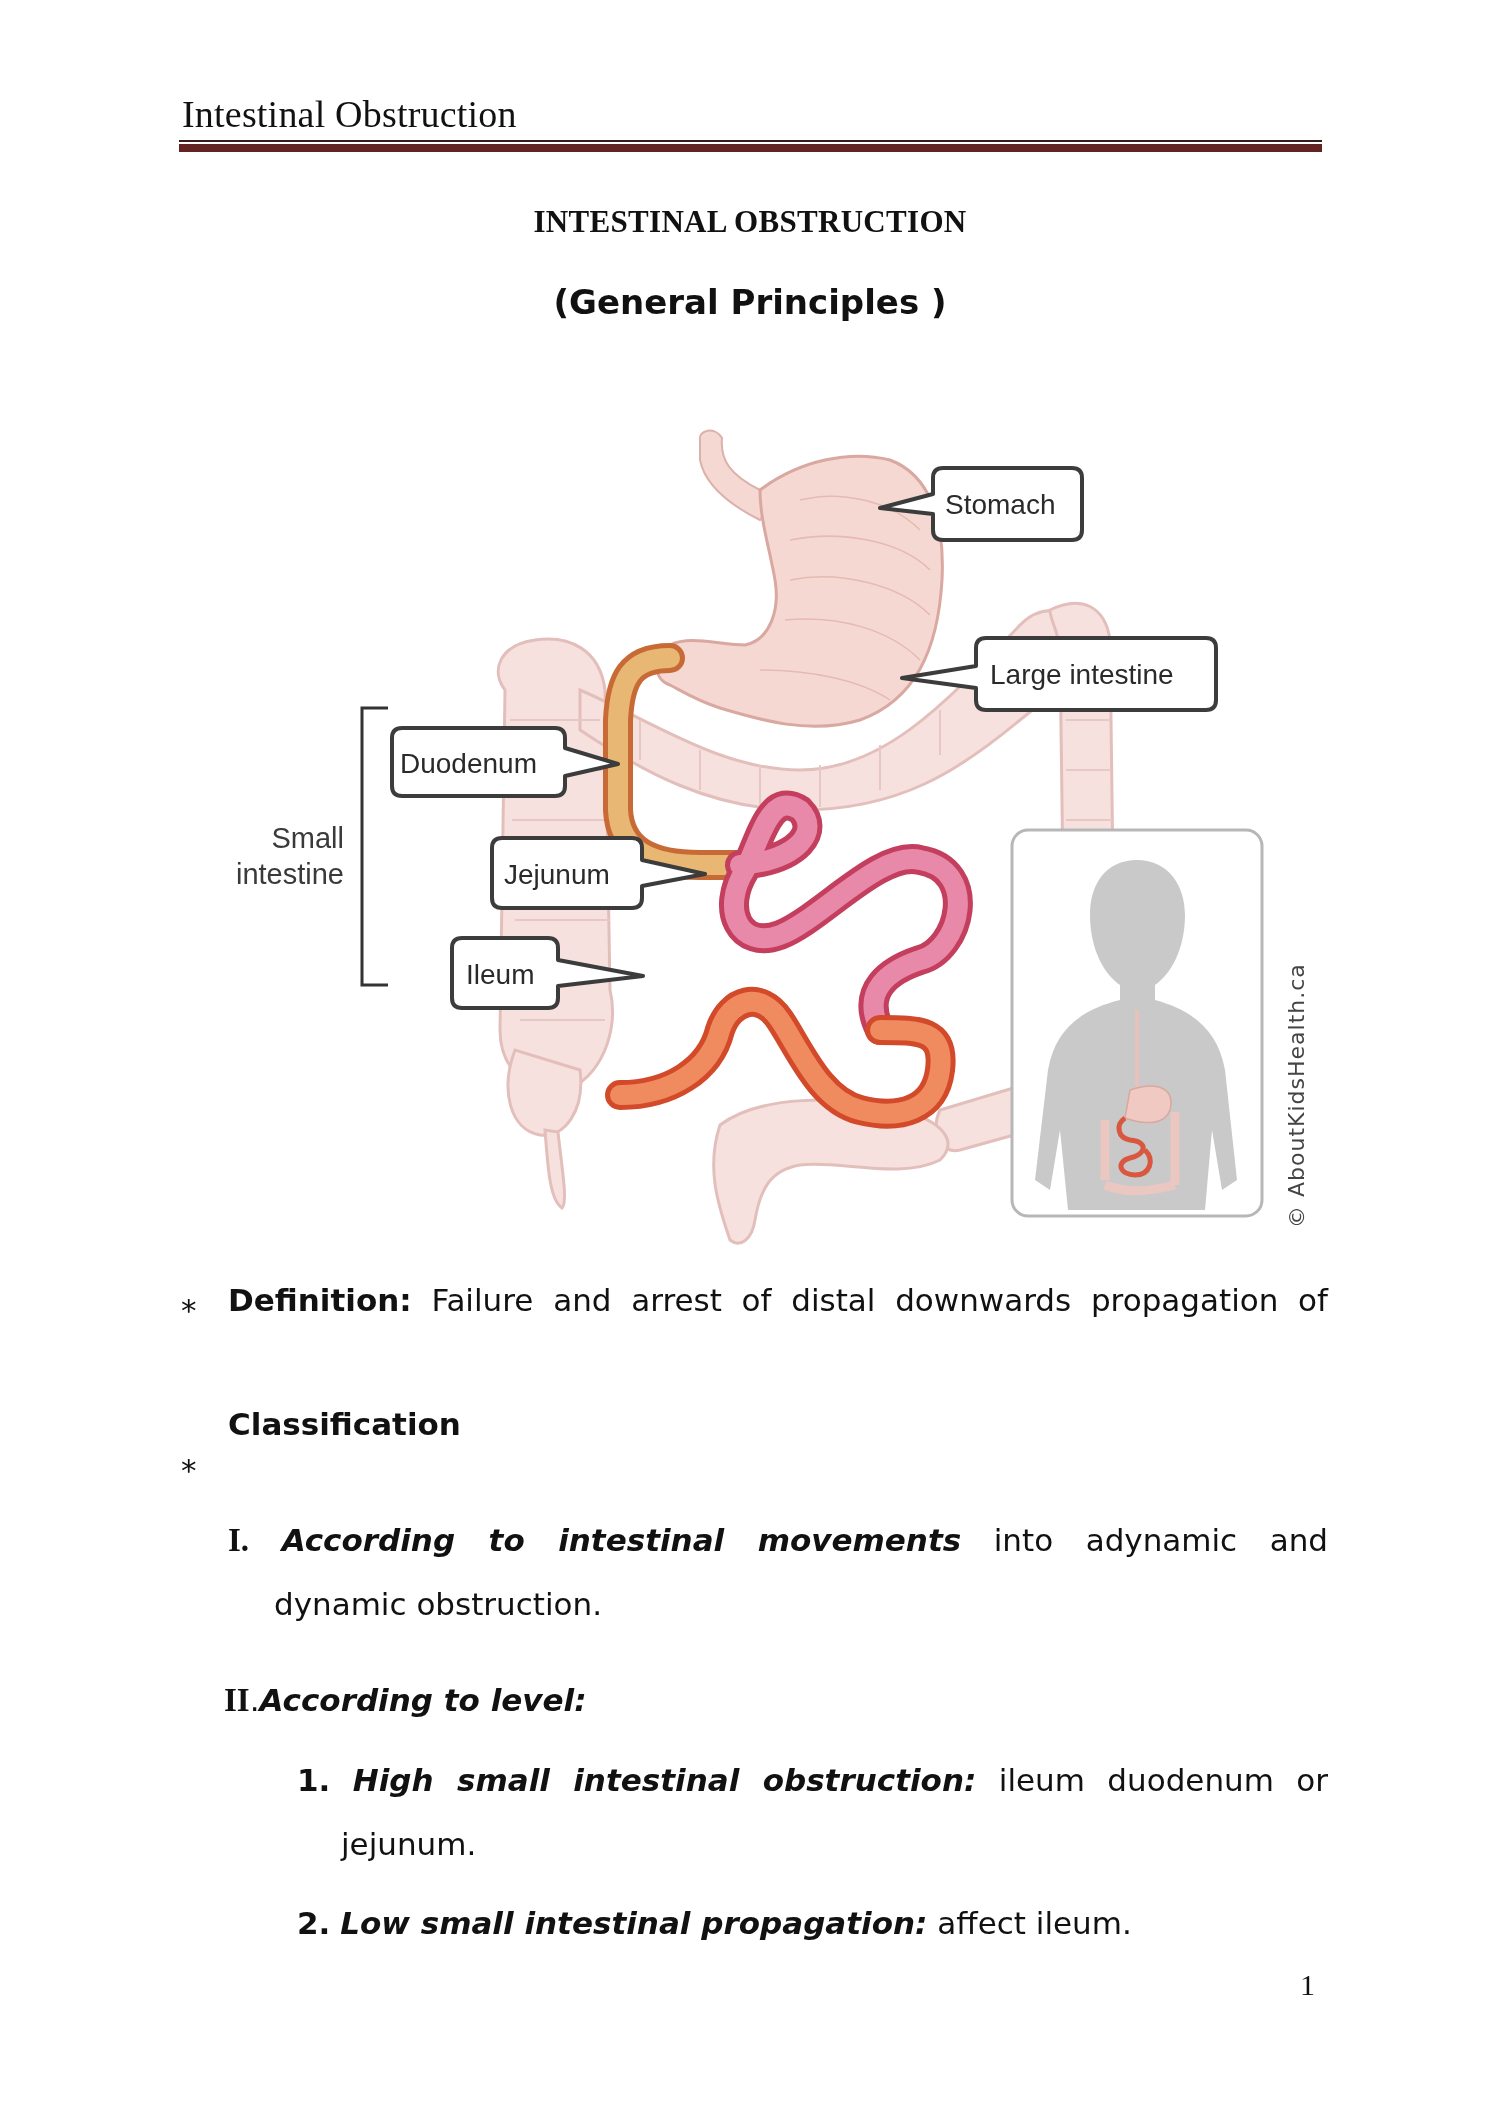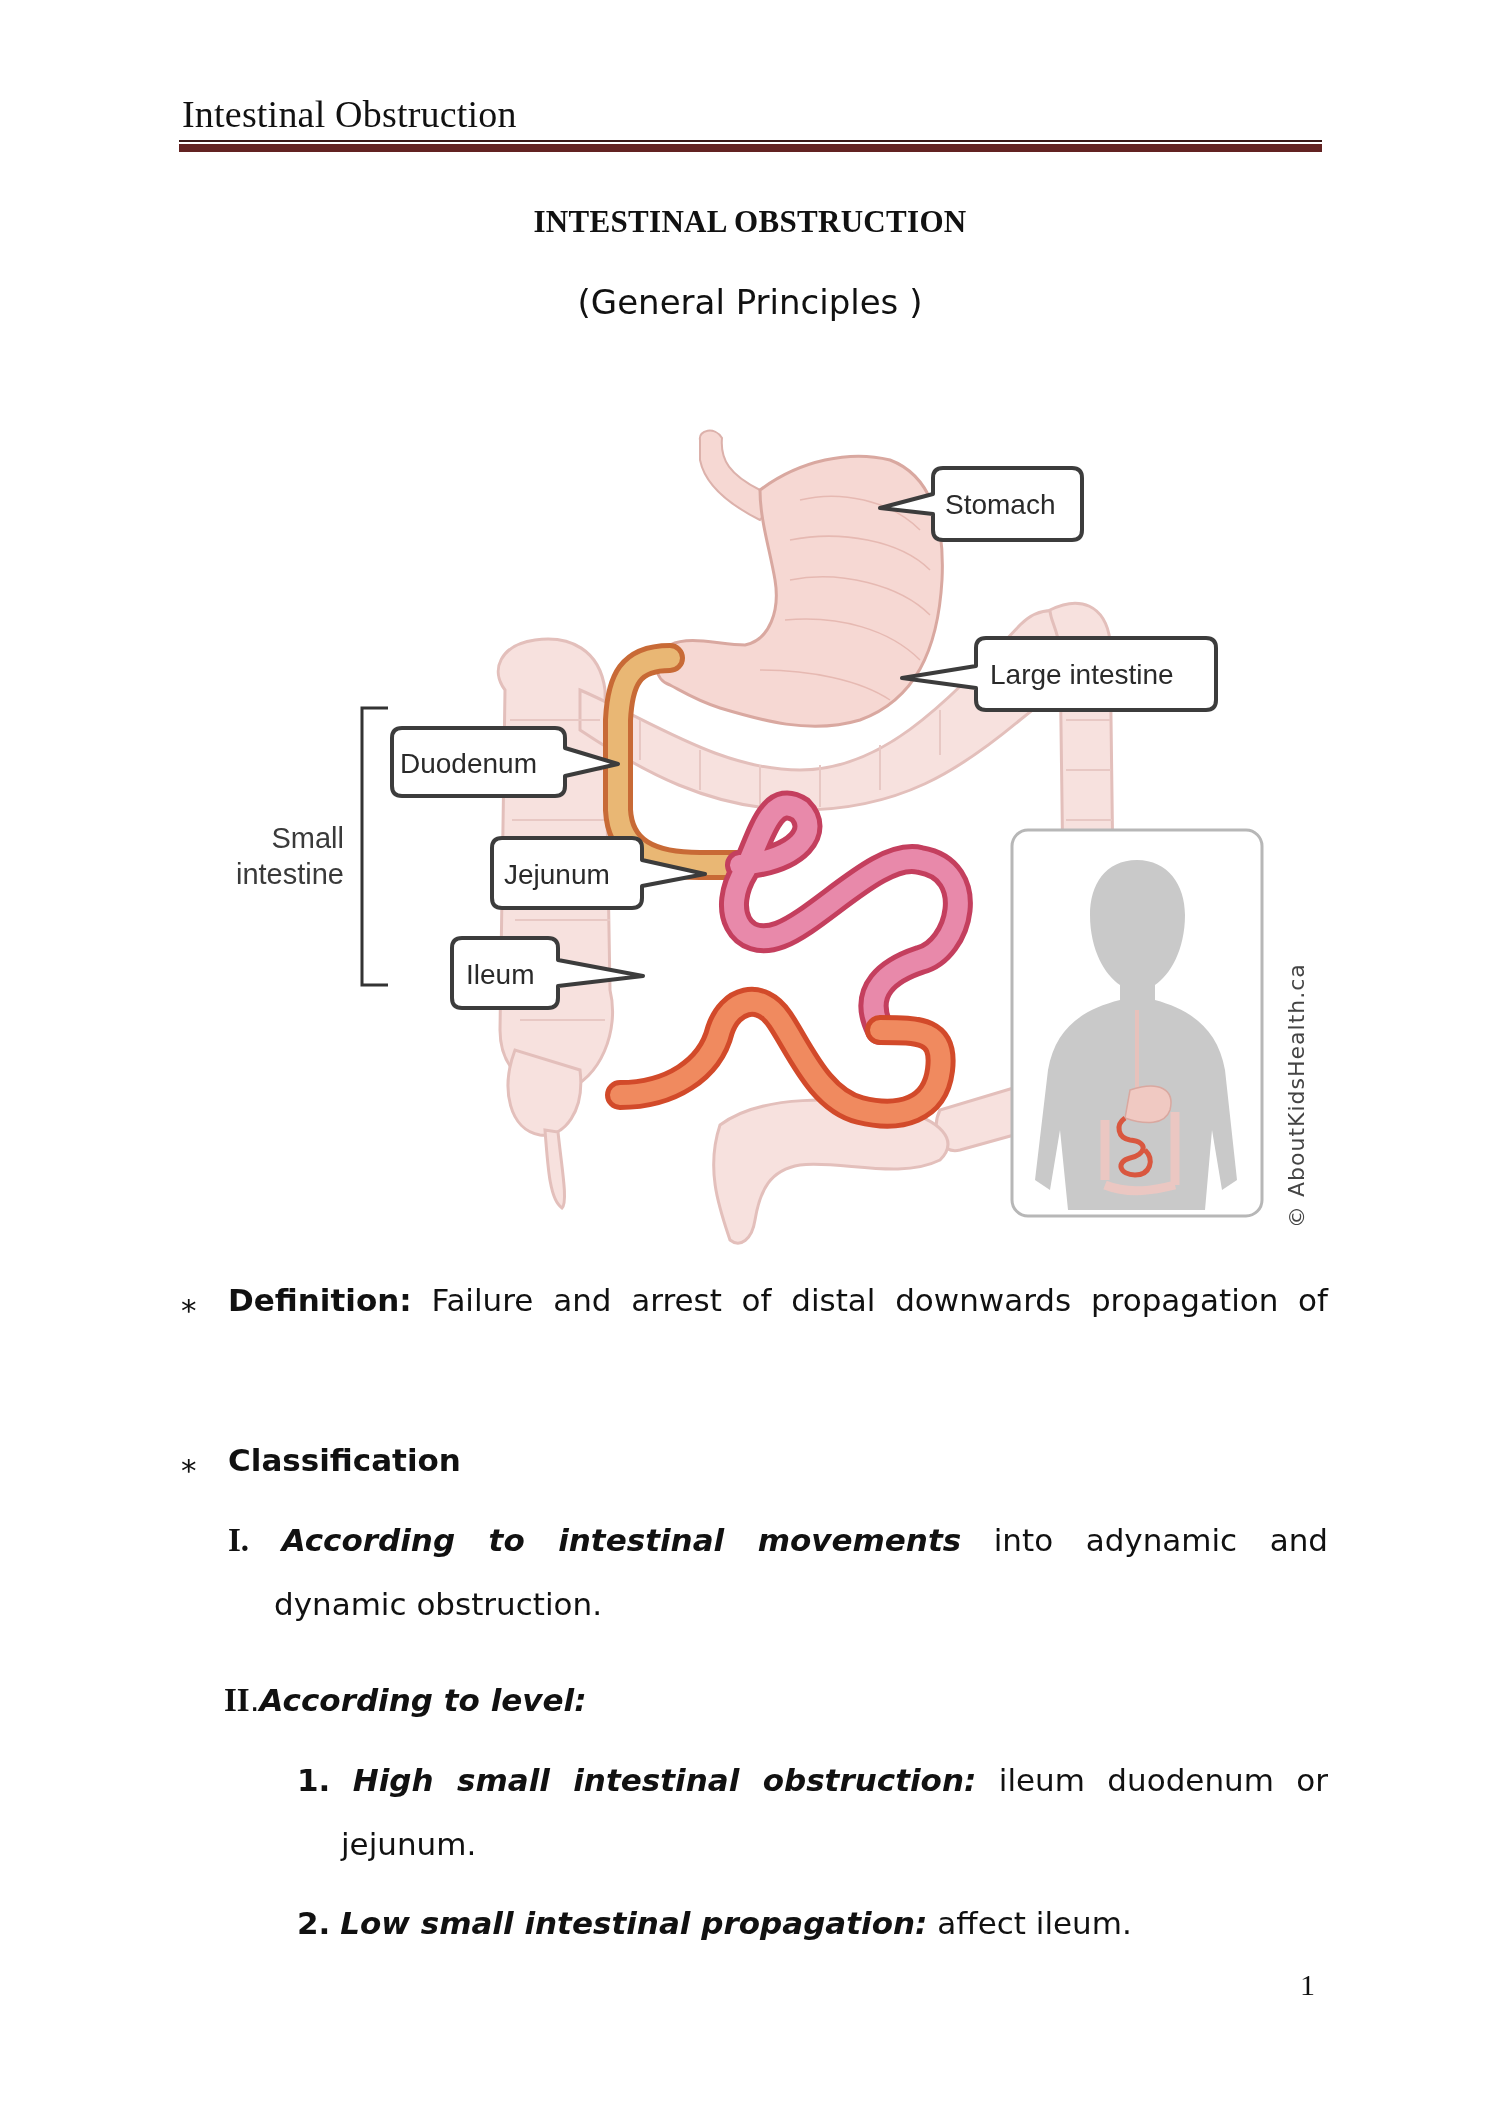--- a/index.html
+++ b/index.html
@@ -5,21 +5,21 @@
   html, body { margin: 0; padding: 0; background: #ffffff; }
   body { width: 1500px; height: 2122px; position: relative; overflow: hidden; color: #111; }
   .abs { position: absolute; }
 
   
   .run-title { left: 182px; top: 92px; font-family: "Liberation Serif", serif; font-size: 38px; color: #111; letter-spacing: 0.2px; }
   .rule-thin { left: 179px; top: 140px; width: 1143px; height: 2px; background: #3b1a19; }
   .rule-thick { left: 179px; top: 144px; width: 1143px; height: 8px; background: #632322; }
 
   .doc-title { left: 0; width: 1500px; top: 204px; text-align: center; font-family: "Liberation Serif", serif; font-weight: bold; font-size: 31px; letter-spacing: 0.3px; }
-  .doc-subtitle { left: 0; width: 1500px; top: 282px; text-align: center; font-family: "DejaVu Sans", sans-serif; font-weight: normal; font-size: 34px; }
+  .doc-subtitle { left: 0; width: 1500px; top: 282px; text-align: center; font-family: "DejaVu Sans", sans-serif; font-weight: bold; font-size: 34px; }
 
   
   .figure { left: 200px; top: 390px; width: 1150px; height: 860px; }
   .callout-text { font-family: "Liberation Sans", sans-serif; font-size: 28px; fill: #2a2a2a; }
   .side-text { font-family: "Liberation Sans", sans-serif; font-size: 29px; fill: #3a3a3a; }
   .copyright { font-family: "DejaVu Sans", sans-serif; font-size: 22px; fill: #444; letter-spacing: 1px; }
 
   
   .body-text { font-family: "DejaVu Sans", sans-serif; font-size: 31px; line-height: 64px; color: #111; }
   .bullet { font-family: "DejaVu Sans", sans-serif; font-size: 31px; }
@@ -128,21 +128,21 @@
 
 <div class="abs body-text" style="left:181px; top:1278px;"><span class="bullet">*</span></div>
 <div class="abs body-text" style="left:228px; top:1268px; width:1100px;">
   <span class="justify-line">
     <span class="b">Definition:</span>
     <span>Failure and arrest of distal downwards propagation of</span>
   </span>
 </div>
 
 <div class="abs body-text" style="left:181px; top:1438px;"><span class="bullet">*</span></div>
-<div class="abs body-text b" style="left:228px; top:1428px;">Classification</div>
+<div class="abs body-text b" style="left:228px; top:1392px;">Classification</div>
 
 <div class="abs body-text" style="left:228px; top:1508px; width:1100px;">
   <span class="justify-line">
     <span class="serif-b">I.</span>
     <span class="bi">According to intestinal movements</span>
     <span>into adynamic and</span>
   </span>
   <span style="padding-left:46px;">dynamic obstruction.</span>
 </div>
 

